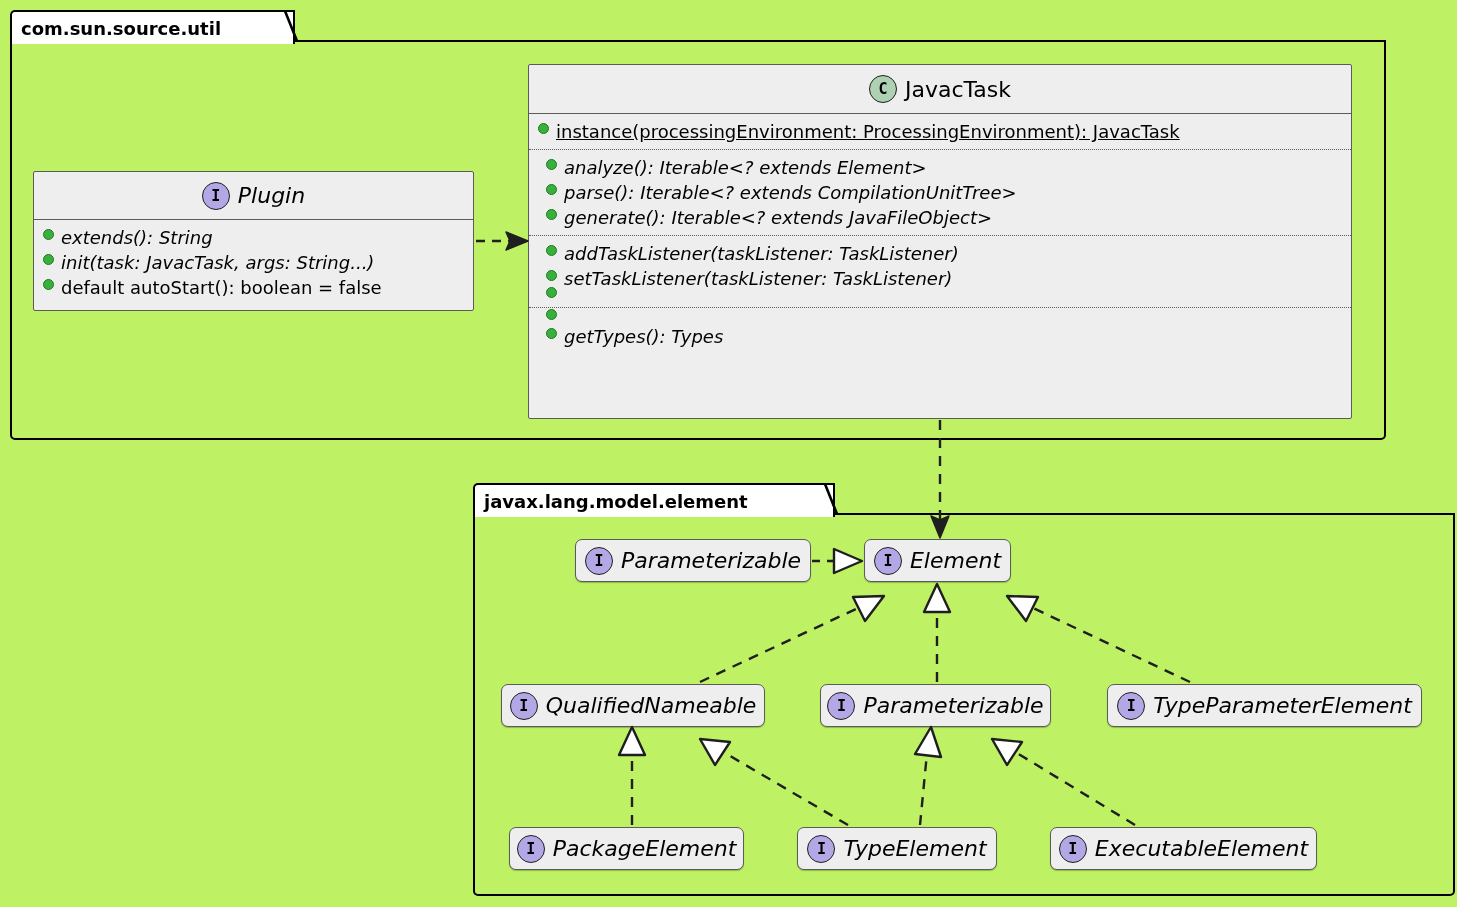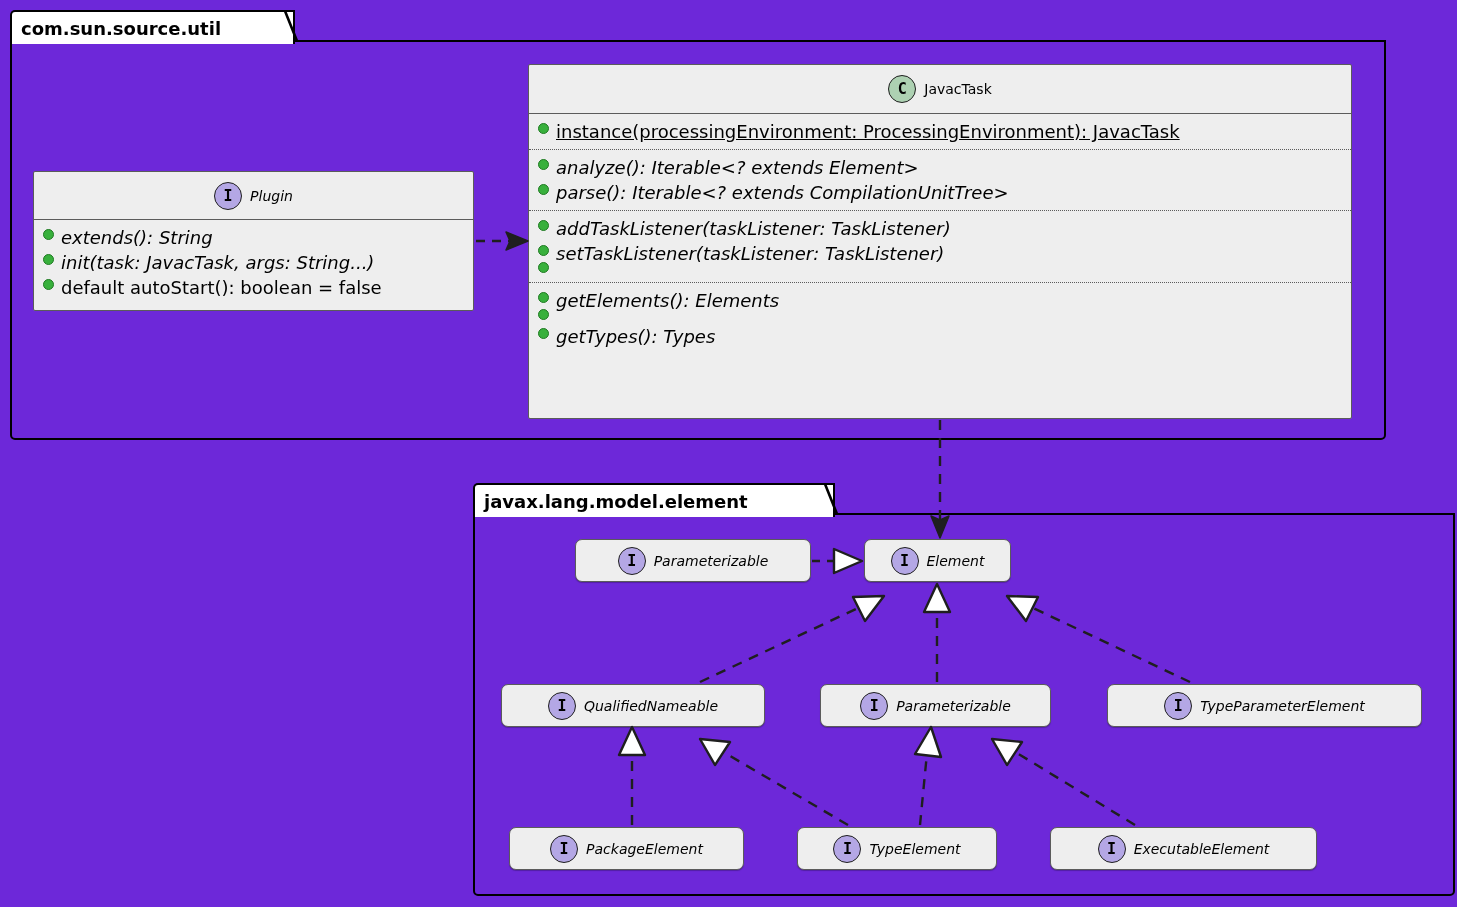--- a/index.html
+++ b/index.html
@@ -7,21 +7,21 @@
     padding: 0;
     background: #FFFFFF;
   }
   body {
     font-family: "DejaVu Sans", sans-serif;
   }
   #canvas {
     position: relative;
     width: 1457px;
     height: 907px;
-    background: #6d28d9;
+    background: #bef264;
     overflow: hidden;
   }
   
   .pkg {
     position: absolute;
     box-sizing: border-box;
   }
   .pkg-tab {
     position: absolute;
     top: 0;
@@ -66,21 +66,21 @@
     box-shadow: 0 1px 1px rgba(0,0,0,0.25);
   }
   .node-simple {
     display: flex;
     align-items: center;
     justify-content: center;
     padding: 0 9px;
     white-space: nowrap;
   }
   .node-title {
-    font-size: 14px;
+    font-size: 22px;
     color: #000000;
     font-style: italic;
   }
   .node-title.plain { font-style: normal; }
   
   .cls {
     position: absolute;
     box-sizing: border-box;
     background: #EEEEEE;
     border: 1px solid #5B5B5B;
@@ -95,20 +95,21 @@
     box-sizing: border-box;
     white-space: nowrap;
   }
   .cls-section {
     box-sizing: border-box;
     padding: 5px 0 5px 0;
     text-align: center;
   }
   .cls-section + .cls-section {
     border-top: 1px dotted #5B5B5B;
+    padding-left: 8px;
   }
   .member {
     display: flex;
     align-items: baseline;
     padding: 0 8px 0 9px;
     font-size: 18px;
     line-height: 25px;
     white-space: nowrap;
     color: #000000;
   }
@@ -190,41 +191,41 @@
 
     <div class="cls-section">
       <div class="member">
         <span class="bullet-public"></span>
         <span class="txt">analyze(): Iterable&lt;? extends Element&gt;</span>
       </div>
       <div class="member">
         <span class="bullet-public"></span>
         <span class="txt">parse(): Iterable&lt;? extends CompilationUnitTree&gt;</span>
       </div>
+      <div class="member">
+        <span class="bullet-public"></span>
+        <span class="txt">generate(): Iterable&lt;? extends JavaFileObject&gt;</span>
+      </div>
     </div>
 
     <div class="cls-section">
       <div class="member">
         <span class="bullet-public"></span>
         <span class="txt">addTaskListener(taskListener: TaskListener)</span>
       </div>
       <div class="member">
         <span class="bullet-public"></span>
         <span class="txt">setTaskListener(taskListener: TaskListener)</span>
       </div>
       <div class="member">
         <span class="bullet-public"></span>
       </div>
     </div>
 
     <div class="cls-section">
-      <div class="member">
-        <span class="bullet-public"></span>
-        <span class="txt">getElements(): Elements</span>
-      </div>
       <div class="member">
         <span class="bullet-public"></span>
       </div>
       <div class="member">
         <span class="bullet-public"></span>
         <span class="txt">getTypes(): Types</span>
       </div>
     </div>
   </div>
 

